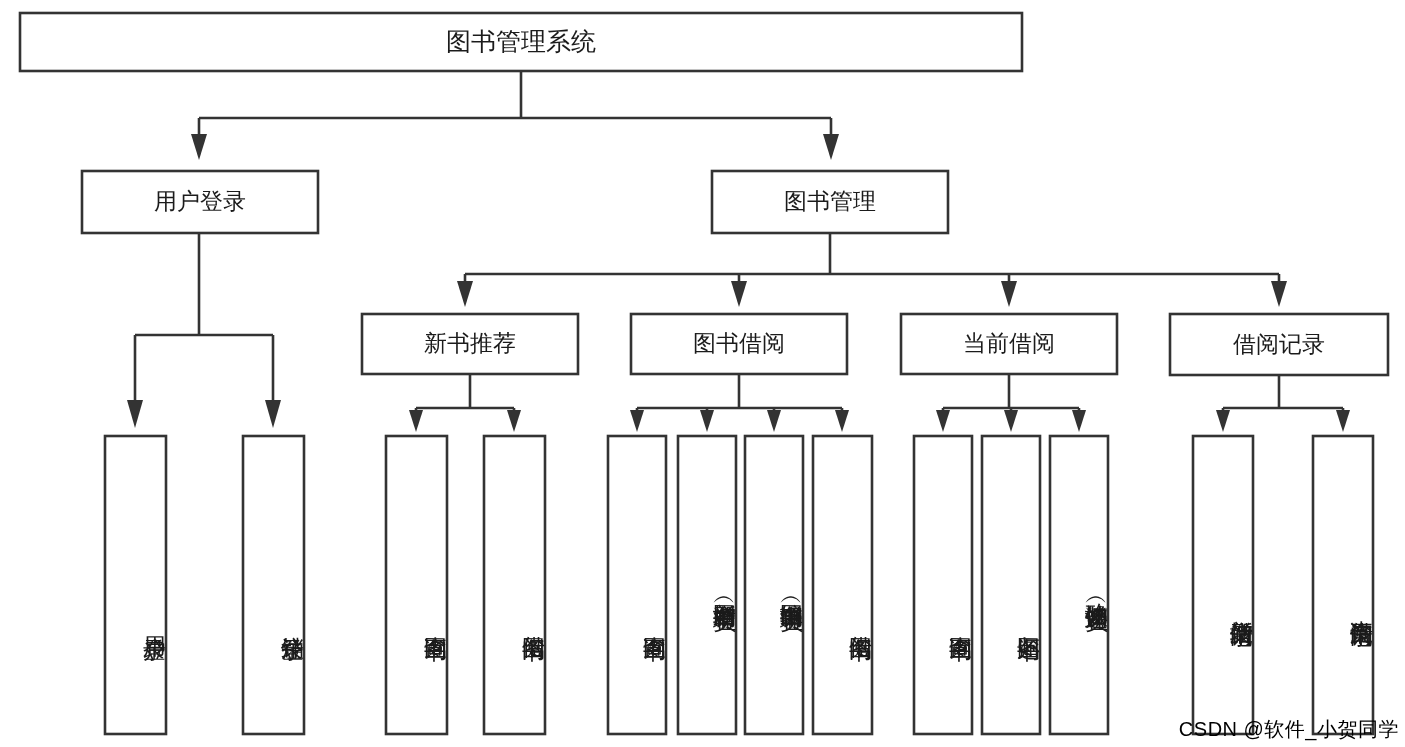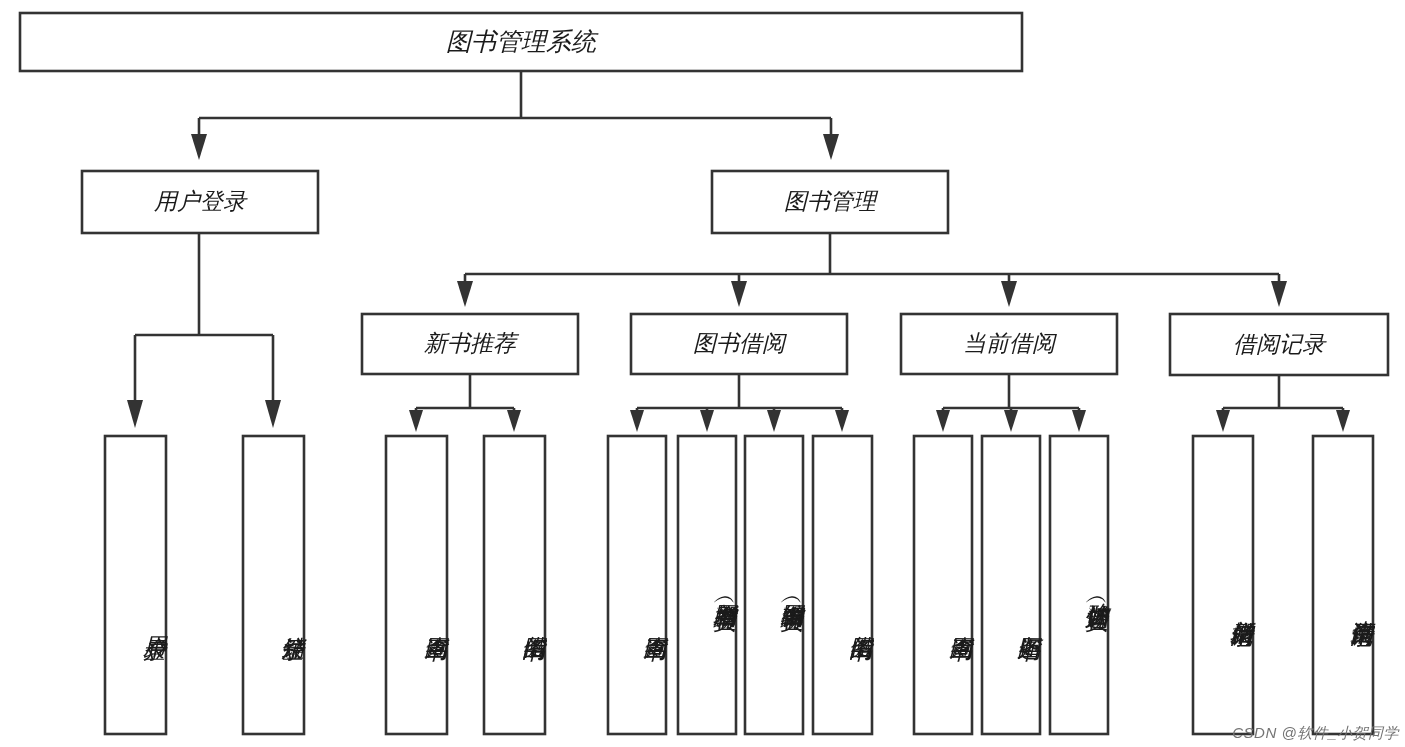--- a/index.html
+++ b/index.html
@@ -11,21 +11,20 @@
     width: 1405px;
     height: 747px;
     font-family: "Liberation Sans", "DejaVu Sans", sans-serif;
     overflow: hidden;
   }
   #diagram-root {
     position: relative;
     width: 1405px;
     height: 747px;
     background: #ffffff;
-    font-style: italic;
   }
   svg.diagram-canvas {
     position: absolute;
     left: 0;
     top: 0;
     width: 1405px;
     height: 747px;
   }
   .node-rect {
     fill: #ffffff;
@@ -69,22 +68,22 @@
     align-items: flex-start;
     justify-content: center;
     white-space: nowrap;
     pointer-events: none;
   }
   .watermark {
     position: absolute;
     right: 6px;
     bottom: 4px;
     font-family: "Liberation Sans", "DejaVu Sans", sans-serif;
-    font-size: 15px;
-    color: #737373;
+    font-size: 20px;
+    color: #000000;
     white-space: nowrap;
     letter-spacing: 0.5px;
   }
 </style>
 </head>
 <body>
 
 <div id="diagram-root">
 
   <svg class="diagram-canvas" viewBox="0 0 1405 747">

